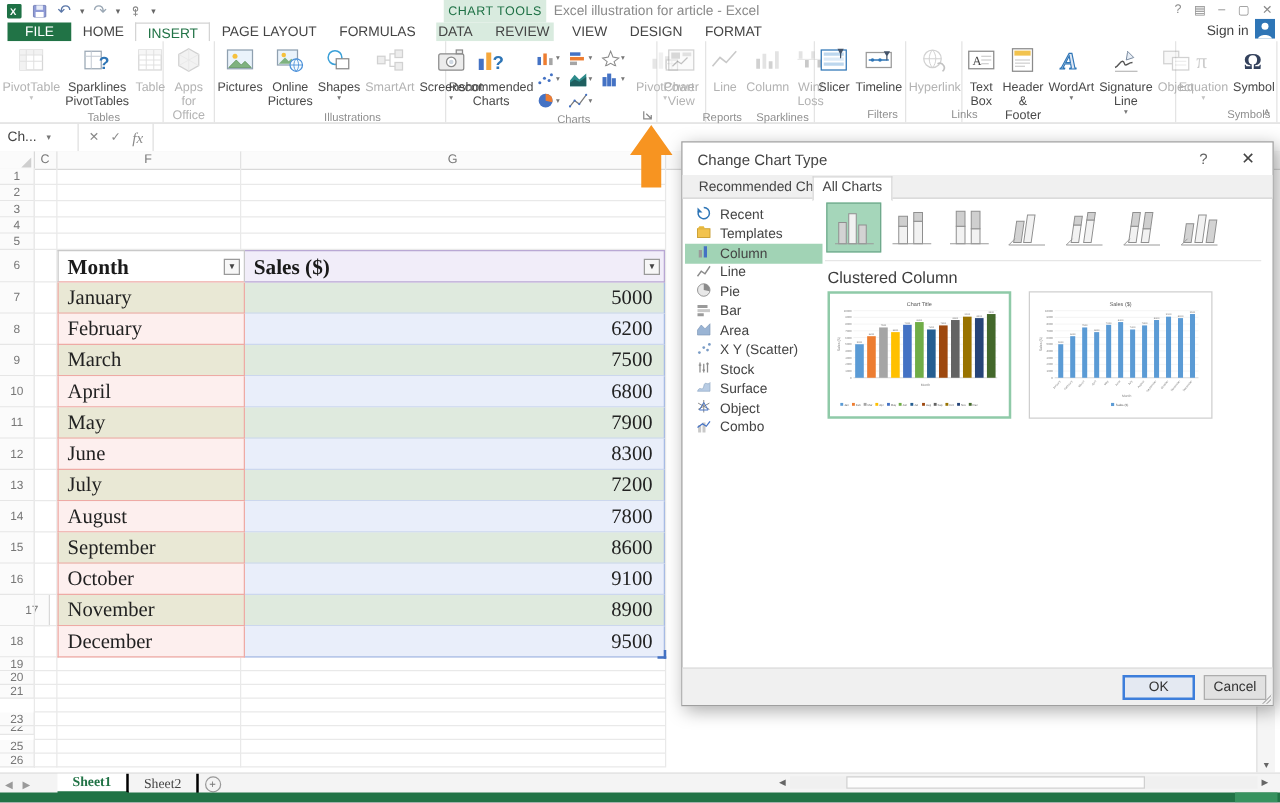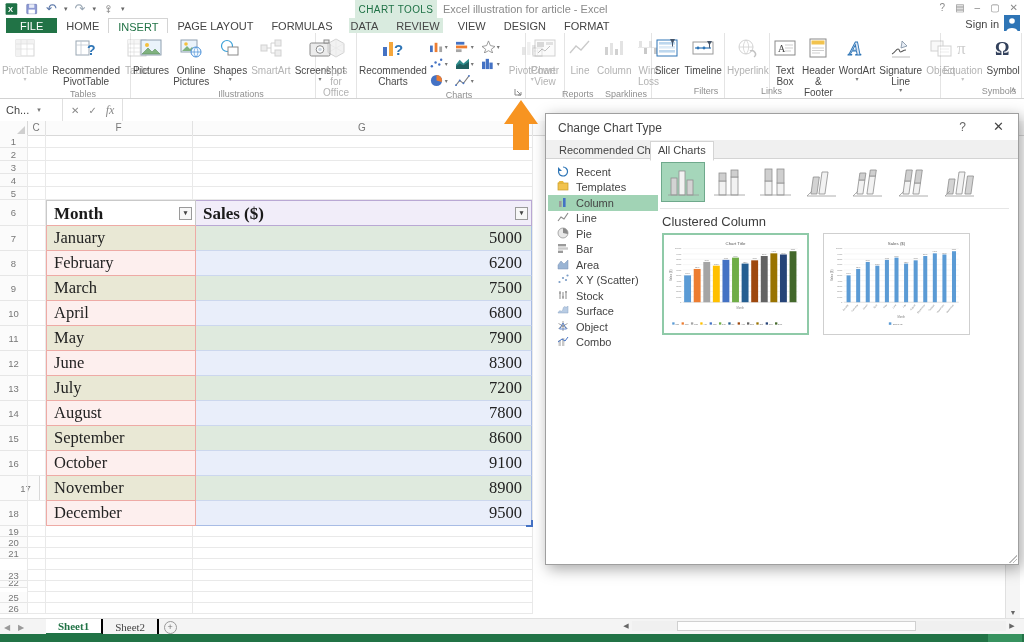--- a/index.html
+++ b/index.html
@@ -203,34 +203,49 @@
             <span class="rcaret">▾</span>
           </div>
           <div class="rbtn">
             <div class="icn">
               <svg viewBox="0 0 24 22" xmlns="http://www.w3.org/2000/svg">
                 <rect x="2" y="4" width="13" height="14" fill="#fff" stroke="#9aa7b4"></rect>
                 <path d="M2 8h13M7 4v14" stroke="#c2c9d2" stroke-width="0.8" fill="none"></path>
                 <text x="13" y="18" font-size="14" font-weight="bold" fill="#2e75b6">?</text>
               </svg>
             </div>
-            <div class="rlabel">Recommended PivotTable</div>
+            <div class="rlabel">Sparklines PivotTables</div>
           </div>
           <div class="rbtn disabled">
             <div class="icn">
               <svg viewBox="0 0 24 22" xmlns="http://www.w3.org/2000/svg">
                 <rect x="3" y="3" width="18" height="16" fill="#fff" stroke="#9aa7b4"></rect>
                 <rect x="3" y="3" width="18" height="4" fill="#e8eef4"></rect>
                 <path d="M3 7h18M3 11h18M3 15h18M9 3v16M15 3v16" stroke="#b6bec8" stroke-width="0.8" fill="none"></path>
               </svg>
             </div>
             <div class="rlabel">Table</div>
           </div>
         </div>
         <div class="gname">Tables</div>
+      </div>
+      <div class="rgroup" style="width: 40px;">
+        <div class="ritems">
+          <div class="rbtn disabled">
+            <div class="icn">
+              <svg viewBox="0 0 24 22" xmlns="http://www.w3.org/2000/svg">
+                <path d="M12 2l8 4.5v9L12 20l-8-4.5v-9z" fill="#e3e3e3" stroke="#9a9a9a"></path>
+                <path d="M12 2v18M4 6.5l16 9M20 6.5l-16 9" stroke="#c9c9c9" stroke-width="0.6" fill="none"></path>
+              </svg>
+            </div>
+            <div class="rlabel">Apps for Office</div>
+            <span class="rcaret">▾</span>
+          </div>
+        </div>
+        <div class="gname">Apps</div>
       </div>
       <div class="rgroup" style="width: 184px;">
         <div class="ritems">
           <div class="rbtn">
             <div class="icn">
               <svg viewBox="0 0 24 22" xmlns="http://www.w3.org/2000/svg">
                 <rect x="2" y="3" width="20" height="15" fill="#eaf3fb" stroke="#8fa0b0"></rect>
                 <circle cx="8" cy="8" r="2" fill="#f6c13d"></circle>
                 <path d="M3 17l6-6 4 4 3-3 5 5z" fill="#7fb27f" stroke="#5c8f5c" stroke-width="0.6"></path>
               </svg>
@@ -277,35 +292,20 @@
                 <circle cx="12" cy="12.5" r="3.8" fill="#fff" stroke="#8a8a8a"></circle>
                 <circle cx="12" cy="12.5" r="1.8" fill="#cfd8e2"></circle>
                 <rect x="16" y="3" width="5" height="3" fill="#ececec" stroke="#8a8a8a"></rect>
               </svg>
             </div>
             <div class="rlabel">Screenshot</div>
             <span class="rcaret">▾</span>
           </div>
         </div>
         <div class="gname">Illustrations</div>
-      </div>
-      <div class="rgroup" style="width: 40px;">
-        <div class="ritems">
-          <div class="rbtn disabled">
-            <div class="icn">
-              <svg viewBox="0 0 24 22" xmlns="http://www.w3.org/2000/svg">
-                <path d="M12 2l8 4.5v9L12 20l-8-4.5v-9z" fill="#e3e3e3" stroke="#9a9a9a"></path>
-                <path d="M12 2v18M4 6.5l16 9M20 6.5l-16 9" stroke="#c9c9c9" stroke-width="0.6" fill="none"></path>
-              </svg>
-            </div>
-            <div class="rlabel">Apps for Office</div>
-            <span class="rcaret">▾</span>
-          </div>
-        </div>
-        <div class="gname">Apps</div>
       </div>
       <div class="rgroup" style="width: 168px;">
         <div class="ritems">
           <div class="rbtn">
             <div class="icn">
               <svg viewBox="0 0 24 22" xmlns="http://www.w3.org/2000/svg">
                 <rect x="2" y="10" width="4" height="9" fill="#4472c4"></rect>
                 <rect x="8" y="5" width="4" height="14" fill="#f5a73c"></rect>
                 <text x="13" y="18" font-size="15" font-weight="bold" fill="#2e75b6">?</text>
               </svg>
@@ -1023,20 +1023,24 @@
             <text x="120.0" y="16.2" font-size="2.1" fill="#7f7f7f" text-anchor="middle">8900</text>
             <text font-size="2.4" fill="#7f7f7f" text-anchor="end" transform="rotate(-50 120.0 70) translate(120.0 70)">November</text>
             <rect x="127.9" y="13.8" width="4.2" height="53.2" fill="#5b9bd5"></rect>
             <text x="130.0" y="12.8" font-size="2.1" fill="#7f7f7f" text-anchor="middle">9500</text>
             <text font-size="2.4" fill="#7f7f7f" text-anchor="end" transform="rotate(-50 130.0 70) translate(130.0 70)">December</text>
             <text x="75" y="83" font-size="2.8" fill="#7f7f7f" text-anchor="middle">Month</text>
             <rect x="62" y="88" width="2.6" height="2.6" fill="#5b9bd5"></rect>
             <text x="66" y="90.4" font-size="2.6" fill="#666">Sales ($)</text>
           </svg></div>
     </div>
+    <div id="dlg-footer">
+      <div class="dbtn" id="btn-ok">OK</div>
+      <div class="dbtn" id="btn-cancel">Cancel</div>
+    </div>
     <div id="dlg-grip"></div>
   </div>
 
   <div id="vscroll-stub">
       <div class="arr">▼</div>
     </div>
   <div id="sheettabbar">
     <div class="tnav">◀</div>
     <div class="tnav">▶</div>
     <div style="width:18px;"></div>

